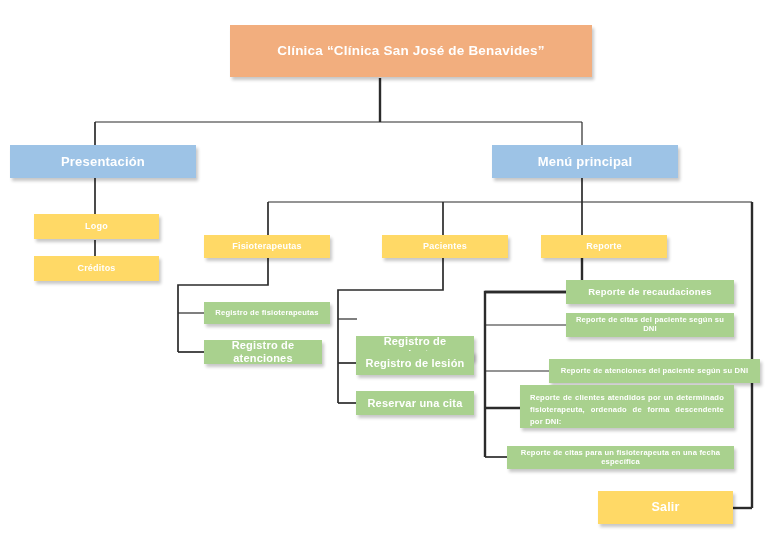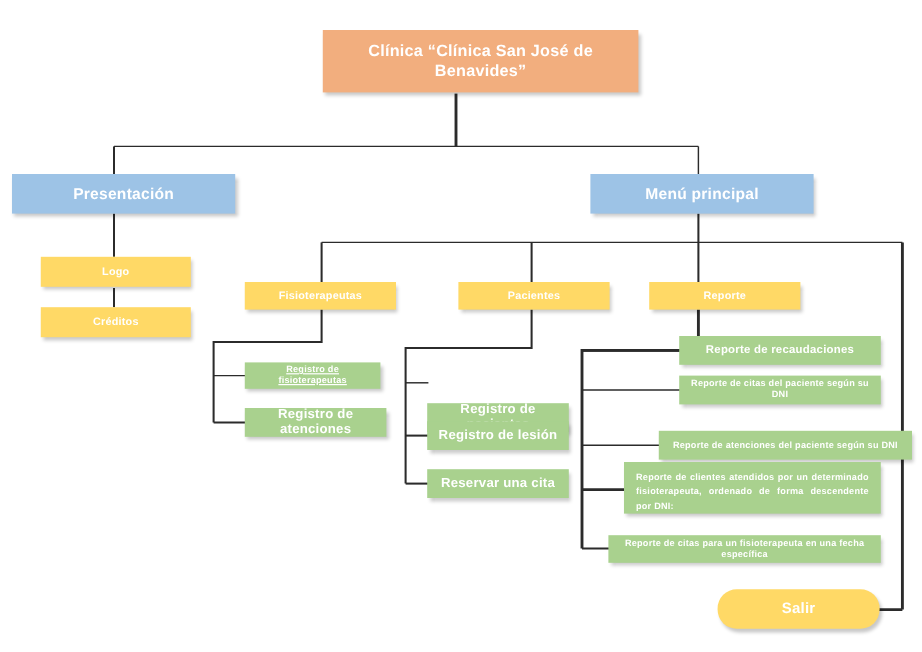--- a/index.html
+++ b/index.html
@@ -124,39 +124,39 @@
     <line class="w-med" x1="338" y1="403" x2="357" y2="403"></line>
 
     <path class="w-thick" d="M582,258 L582,292 L485,292 L485,457"></path>
     <line class="w-thick" x1="485" y1="292" x2="567" y2="292"></line>
     <line class="w-thin" x1="485" y1="325" x2="567" y2="325"></line>
     <line class="w-thin" x1="485" y1="371" x2="550" y2="371"></line>
     <line class="w-thick" x1="485" y1="408" x2="520" y2="408"></line>
     <line class="w-med" x1="485" y1="457" x2="508" y2="457"></line>
   </svg>
 
-  <div class="node root" style="left:230px;top:25px;width:263px;height:52px;margin-left:39px;">Clínica “Clínica San José de Benavides”</div>
+  <div class="node root" style="left:230px;top:25px;width:362px;height:52px;">Clínica “Clínica San José de Benavides”</div>
 
   <div class="node blue" style="left:10px;top:145px;width:186px;height:33px;">Presentación</div>
 
   <div class="node blue" style="left:492px;top:145px;width:186px;height:33px;">Menú principal</div>
 
   <div class="node yellow" style="left:34px;top:214px;width:125px;height:25px;">Logo</div>
 
   <div class="node yellow" style="left:34px;top:256px;width:125px;height:25px;">Créditos</div>
 
   <div class="node yellow" style="left:382px;top:235px;width:126px;height:23px;">Pacientes</div>
 
   <div class="node yellow" style="left:204px;top:235px;width:126px;height:23px;">Fisioterapeutas</div>
 
   <div class="node yellow" style="left:541px;top:235px;width:126px;height:23px;">Reporte</div>
 
-  <div class="node yellow big" style="left:598px;top:491px;width:135px;height:33px;border-radius:16px;">Salir</div>
+  <div class="node yellow big" style="left:598px;top:491px;width:135px;height:33px;">Salir</div>
 
-  <div class="node green small" style="left:204px;top:302px;width:113px;height:22px;text-decoration:underline;">Registro de fisioterapeutas</div>
+  <div class="node green small" style="left:204px;top:302px;width:126px;height:22px;">Registro de fisioterapeutas</div>
 
   <div class="node green big" style="left:204px;top:340px;width:118px;height:24px;">Registro de atenciones</div>
 
   <div class="node green big" style="left:356px;top:307px;width:118px;height:24px;margin-top:29px;">Registro de pacientes</div>
 
   <div class="node green big" style="left:356px;top:351px;width:118px;height:24px;">Registro de lesión</div>
 
   <div class="node green big" style="left:356px;top:391px;width:118px;height:24px;">Reservar una cita</div>
 
   <div class="node green" style="left:566px;top:280px;width:168px;height:24px;">Reporte de recaudaciones</div>

